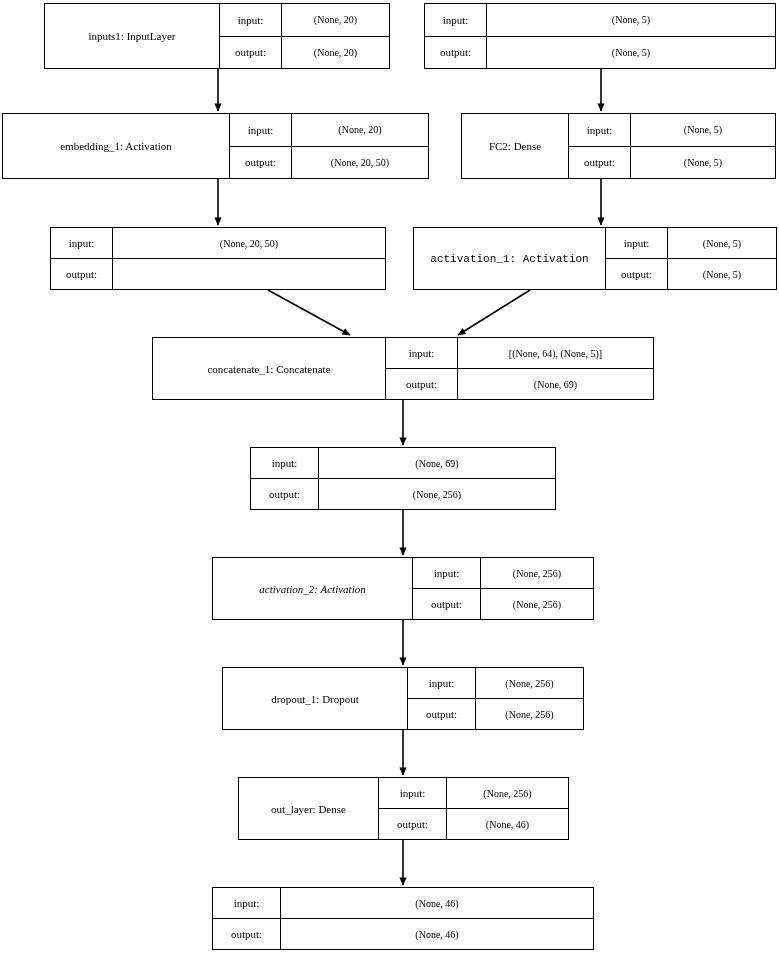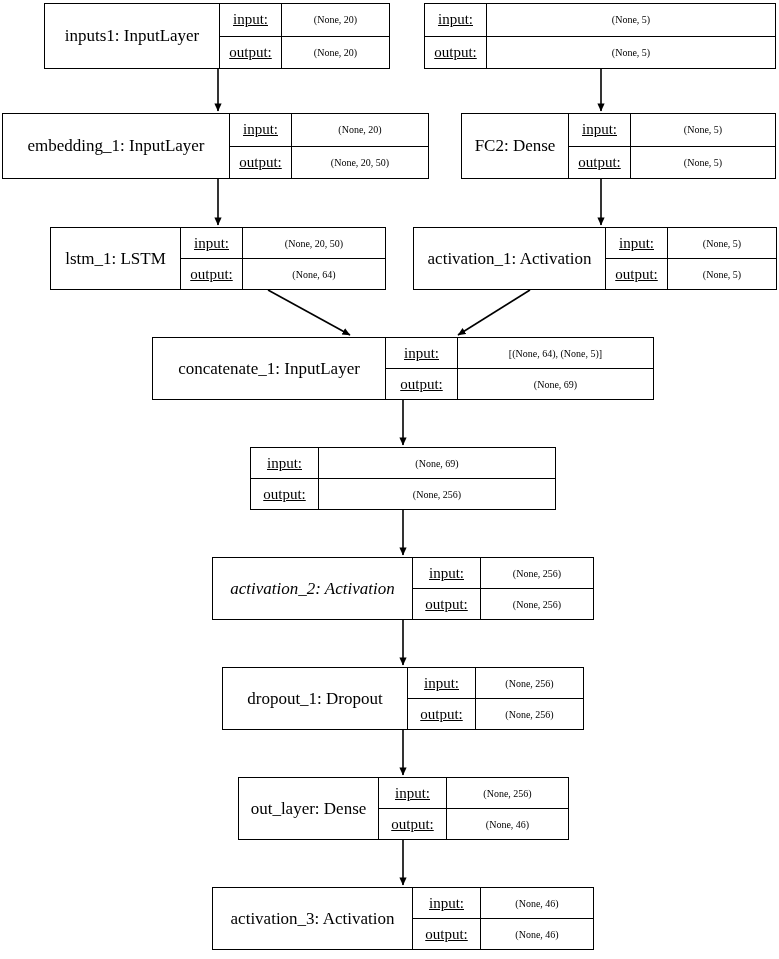--- a/index.html
+++ b/index.html
@@ -24,21 +24,21 @@
     flex-direction: row;
     align-items: stretch;
   }
   .node-name {
     display: flex;
     align-items: center;
     justify-content: center;
     box-sizing: border-box;
     border-right: 1px solid #000000;
     padding: 0 10px;
-    font-size: 17px;
+    font-size: 11px;
     color: #000000;
     white-space: nowrap;
   }
   .io-table {
     display: flex;
     flex-direction: column;
     flex: 1 1 auto;
   }
   .io-row {
     display: flex;
@@ -48,25 +48,24 @@
   }
   .io-row.top {
     border-bottom: 1px solid #000000;
   }
   .io-key {
     display: flex;
     align-items: center;
     justify-content: center;
     box-sizing: border-box;
     border-right: 1px solid #000000;
-    font-size: 15px;
+    font-size: 11px;
     color: #000000;
     white-space: nowrap;
     padding: 0 8px;
-    text-decoration: underline;
   }
   .io-val {
     display: flex;
     align-items: center;
     justify-content: center;
     flex: 1 1 auto;
     font-size: 10px;
     color: #000000;
     white-space: nowrap;
     padding: 0 8px;
@@ -124,21 +123,21 @@
             <div class="io-key" style="width: 62px; flex: 0 0 62px;">input:</div>
             <div class="io-val">(None, 5)</div>
           </div>
           <div class="io-row bottom">
             <div class="io-key" style="width: 62px; flex: 0 0 62px;">output:</div>
             <div class="io-val">(None, 5)</div>
           </div>
         </div>
       </div>
       <div class="node" style="left: 2px; top: 113px; width: 427px; height: 66px;">
-        <div class="node-name" style="width: 227px; flex: 0 0 227px;">embedding_1: InputLayer</div>
+        <div class="node-name" style="width: 227px; flex: 0 0 227px;">embedding_1: Activation</div>
         <div class="io-table">
           <div class="io-row top">
             <div class="io-key" style="width: 62px; flex: 0 0 62px;">input:</div>
             <div class="io-val">(None, 20)</div>
           </div>
           <div class="io-row bottom">
             <div class="io-key" style="width: 62px; flex: 0 0 62px;">output:</div>
             <div class="io-val">(None, 20, 50)</div>
           </div>
         </div>
@@ -150,47 +149,45 @@
             <div class="io-key" style="width: 62px; flex: 0 0 62px;">input:</div>
             <div class="io-val">(None, 5)</div>
           </div>
           <div class="io-row bottom">
             <div class="io-key" style="width: 62px; flex: 0 0 62px;">output:</div>
             <div class="io-val">(None, 5)</div>
           </div>
         </div>
       </div>
       <div class="node" style="left: 50px; top: 227px; width: 336px; height: 63px;">
-        <div class="node-name" style="width: 130px; flex: 0 0 130px;">lstm_1: LSTM</div>
         <div class="io-table">
           <div class="io-row top">
             <div class="io-key" style="width: 62px; flex: 0 0 62px;">input:</div>
             <div class="io-val">(None, 20, 50)</div>
           </div>
           <div class="io-row bottom">
             <div class="io-key" style="width: 62px; flex: 0 0 62px;">output:</div>
-            <div class="io-val">(None, 64)</div>
           </div>
         </div>
       </div>
       <div class="node" style="left: 413px; top: 227px; width: 364px; height: 63px;">
-        <div class="node-name" style="width: 192px; flex: 0 0 192px;">activation_1: Activation</div>
+        <div class="node-name" style="width: 192px; flex: 0 0 192px; font-family: Liberation Mono, monospace;">activation_1: Activation</div>
         <div class="io-table">
           <div class="io-row top">
             <div class="io-key" style="width: 62px; flex: 0 0 62px;">input:</div>
             <div class="io-val">(None, 5)</div>
           </div>
           <div class="io-row bottom">
             <div class="io-key" style="width: 62px; flex: 0 0 62px;">output:</div>
             <div class="io-val">(None, 5)</div>
           </div>
         </div>
       </div>
       <div class="node" style="left: 152px; top: 337px; width: 502px; height: 63px;">
-        <div class="node-name" style="width: 233px; flex: 0 0 233px;">concatenate_1: InputLayer</div>
+        <div class="node-name" style="width: 233px; flex: 0 0 233px;">concatenate_1: Concatenate</div>
         <div class="io-table">
           <div class="io-row top">
             <div class="io-key" style="width: 72px; flex: 0 0 72px;">input:</div>
             <div class="io-val">[(None, 64), (None, 5)]</div>
           </div>
           <div class="io-row bottom">
             <div class="io-key" style="width: 72px; flex: 0 0 72px;">output:</div>
             <div class="io-val">(None, 69)</div>
           </div>
         </div>
@@ -240,21 +237,20 @@
             <div class="io-key" style="width: 68px; flex: 0 0 68px;">input:</div>
             <div class="io-val">(None, 256)</div>
           </div>
           <div class="io-row bottom">
             <div class="io-key" style="width: 68px; flex: 0 0 68px;">output:</div>
             <div class="io-val">(None, 46)</div>
           </div>
         </div>
       </div>
       <div class="node" style="left: 212px; top: 887px; width: 382px; height: 63px;">
-        <div class="node-name" style="width: 200px; flex: 0 0 200px;">activation_3: Activation</div>
         <div class="io-table">
           <div class="io-row top">
             <div class="io-key" style="width: 68px; flex: 0 0 68px;">input:</div>
             <div class="io-val">(None, 46)</div>
           </div>
           <div class="io-row bottom">
             <div class="io-key" style="width: 68px; flex: 0 0 68px;">output:</div>
             <div class="io-val">(None, 46)</div>
           </div>
         </div>

